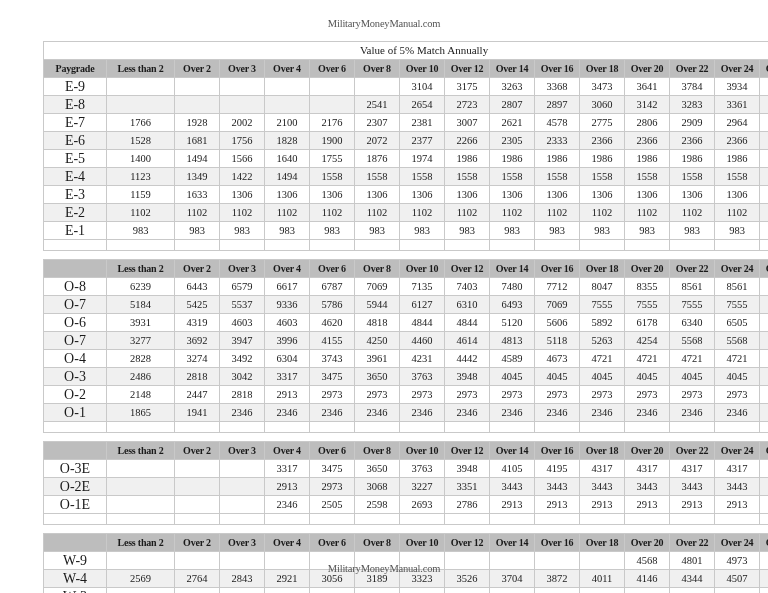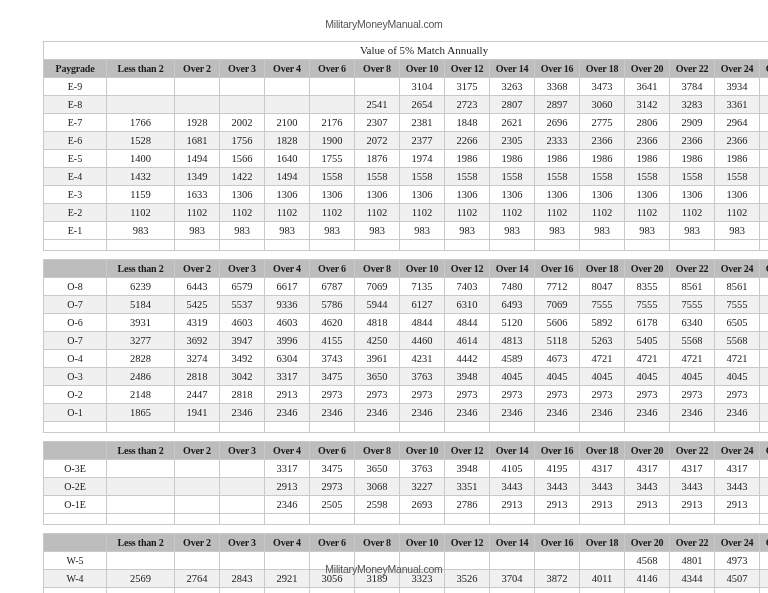--- a/index.html
+++ b/index.html
@@ -12,21 +12,21 @@
     width: 768px;
     height: 593px;
     font-family: "Liberation Serif", "DejaVu Serif", serif;
     color: #1a1a1a;
     overflow: hidden;
     position: relative;
   }
 
   .watermark {
     text-align: center;
-    font-family: Liberation Sans, sans-serif;
+    font-family: Liberation Serif, serif;
     font-size: 10.5px;
     color: #555555;
     letter-spacing: -0.2px;
   }
   .watermark-top { padding-top: 18px; }
   .watermark-bottom {
     position: absolute;
     left: 0; right: 0;
     top: 563px;
   }
@@ -74,21 +74,21 @@
     background: #bdbdbd !important;
     font-weight: bold;
     font-size: 10px;
     letter-spacing: -0.2px;
   }
   tr.hdr td.hdr-blank { background: #bdbdbd !important; }
 
   
   td.pg {
     font-weight: bold;
-    font-size: 10px;
+    font-size: 14px;
   }
 
   
   tr.alt td { background: #f0f0f0; }
   tr.alt td.pg { background: #f0f0f0; margin-top: 20px; }
 
   
   tr.blank td {
     height: 10px;
     line-height: 10px;
@@ -186,23 +186,23 @@
         </tr>
         <tr>
           <td class="pg">E-7</td>
           <td>1766</td>
           <td>1928</td>
           <td>2002</td>
           <td>2100</td>
           <td>2176</td>
           <td>2307</td>
           <td>2381</td>
-          <td>1848</td>
+          <td>3007</td>
           <td>2621</td>
-          <td>2696</td>
+          <td>4578</td>
           <td>2775</td>
           <td>2806</td>
           <td>2909</td>
           <td>2964</td>
           <td>3175</td>
         </tr>
         <tr class="alt">
           <td class="pg">E-6</td>
           <td>1528</td>
           <td>1681</td>
@@ -233,21 +233,21 @@
           <td>1986</td>
           <td>1986</td>
           <td>1986</td>
           <td>1986</td>
           <td>1986</td>
           <td>1986</td>
           <td>1986</td>
         </tr>
         <tr class="alt">
           <td class="pg">E-4</td>
-          <td>1432</td>
+          <td>1123</td>
           <td>1349</td>
           <td>1422</td>
           <td>1494</td>
           <td>1558</td>
           <td>1558</td>
           <td>1558</td>
           <td>1558</td>
           <td>1558</td>
           <td>1558</td>
           <td>1558</td>
@@ -424,21 +424,21 @@
           <td>3692</td>
           <td>3947</td>
           <td>3996</td>
           <td>4155</td>
           <td>4250</td>
           <td>4460</td>
           <td>4614</td>
           <td>4813</td>
           <td>5118</td>
           <td>5263</td>
-          <td>5405</td>
+          <td>4254</td>
           <td>5568</td>
           <td>5568</td>
           <td>5568</td>
         </tr>
         <tr>
           <td class="pg">O-4</td>
           <td>2828</td>
           <td>3274</td>
           <td>3492</td>
           <td>6304</td>
@@ -664,21 +664,21 @@
           <td>Over 12</td>
           <td>Over 14</td>
           <td>Over 16</td>
           <td>Over 18</td>
           <td>Over 20</td>
           <td>Over 22</td>
           <td>Over 24</td>
           <td>Over 26</td>
         </tr>
         <tr>
-          <td class="pg">W-5</td>
+          <td class="pg">W-9</td>
           <td></td>
           <td></td>
           <td></td>
           <td></td>
           <td></td>
           <td></td>
           <td></td>
           <td></td>
           <td></td>
           <td></td>

